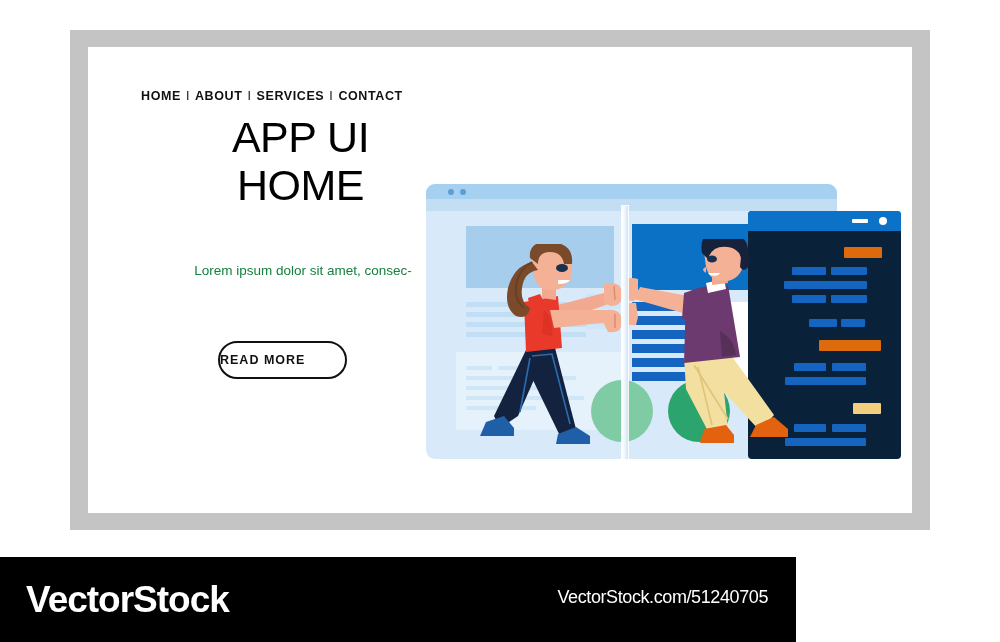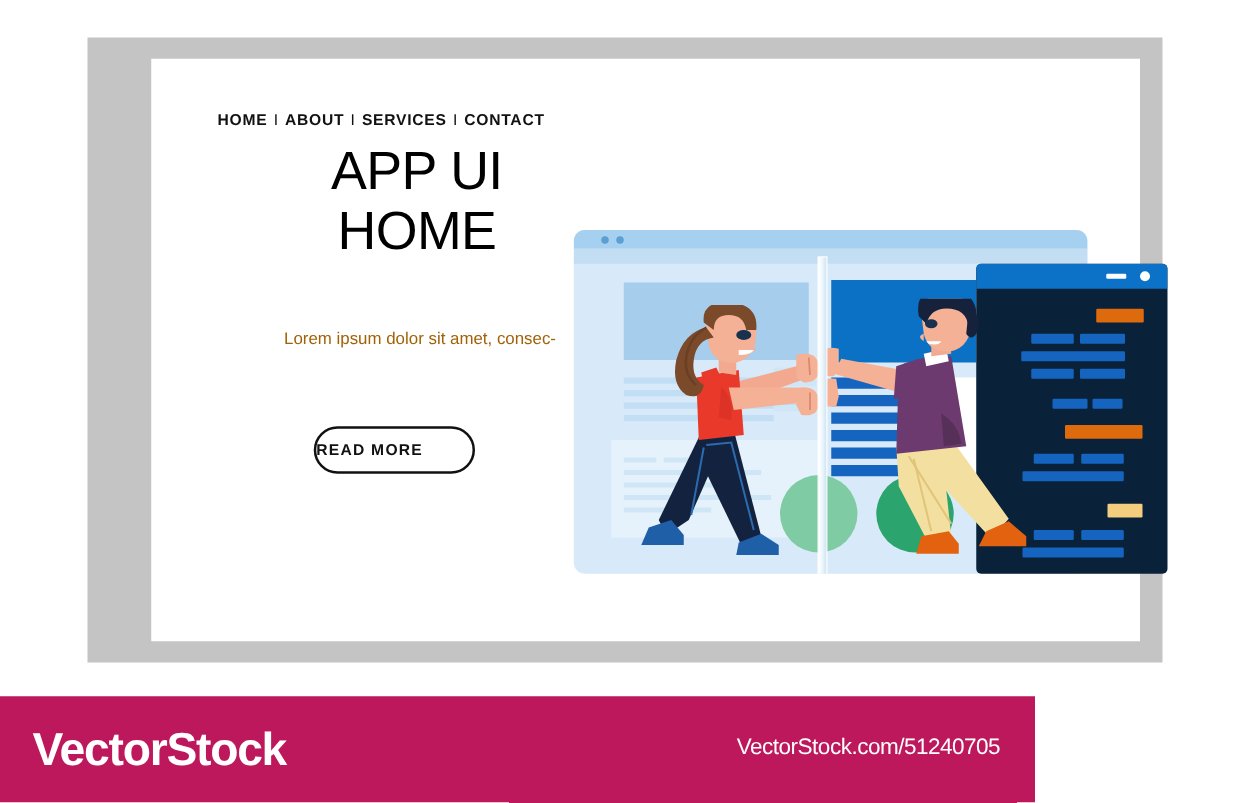--- a/index.html
+++ b/index.html
@@ -11,41 +11,40 @@
   .canvas{position:absolute;left:0;top:0;width:1000px;height:642px;background:#fff;}
 
   
   .frame{
     position:absolute;left:70px;top:30px;width:860px;height:500px;
     background:#c4c4c4;box-sizing:border-box;
   }
   .frame-inner{
     position:absolute;left:18px;top:17px;right:18px;bottom:17px;
     background:#ffffff;
-    margin-left:33px;
   }
 
   
   .nav{
     position:absolute;left:53px;top:42px;
     font-size:12.5px;font-weight:bold;letter-spacing:.6px;color:#111;
     white-space:nowrap;
   }
   .nav span{display:inline-block;}
   .nav .sep{padding:0 5px;font-weight:normal;}
 
   .headline{
     position:absolute;left:0px;top:66px;width:425px;
     text-align:center;
     font-size:43px;line-height:48px;font-weight:normal;letter-spacing:-0.5px;
     color:#000;
   }
   .subtext{
     position:absolute;left:60px;top:215px;width:310px;
-    text-align:center;font-size:13.5px;line-height:18px;color:#a16207;
+    text-align:center;font-size:13.5px;line-height:18px;color:#15803d;
   }
   .cta{
     position:absolute;left:130px;top:294px;width:125px;height:34px;
     border:2px solid #111;border-radius:20px;background:#fff;
     display:flex;align-items:center;justify-content:flex-start;
     font-size:12.5px;font-weight:bold;letter-spacing:1px;color:#111;
     cursor:pointer;
   }
 
   
@@ -104,21 +103,21 @@
   .code-head .circ{position:absolute;right:14px;top:6px;width:8px;height:8px;border-radius:50%;background:#fff;}
   .c-bar{position:absolute;height:8px;background:#1565c0;border-radius:1px;}
   .c-orange{position:absolute;height:11px;background:#dd6a0c;border-radius:1px;}
   .c-yellow{position:absolute;height:11px;background:#f2ce7e;border-radius:1px;}
 
   
   .person{position:absolute;z-index:35;}
 
   
   .footer{
-    position:absolute;left:0;top:557px;width:796px;height:85px;background:#be185d;padding-left:32px;
+    position:absolute;left:0;top:557px;width:796px;height:85px;background:#000000;
   }
   .brand{
     position:absolute;left:26px;top:22px;
     color:#fff;font-size:37px;font-weight:bold;letter-spacing:-1px;
     font-family:"Liberation Sans", sans-serif;
   }
   .brand-url{
     position:absolute;right:28px;top:30px;
     color:#fff;font-size:18px;letter-spacing:-0.4px;
   }

